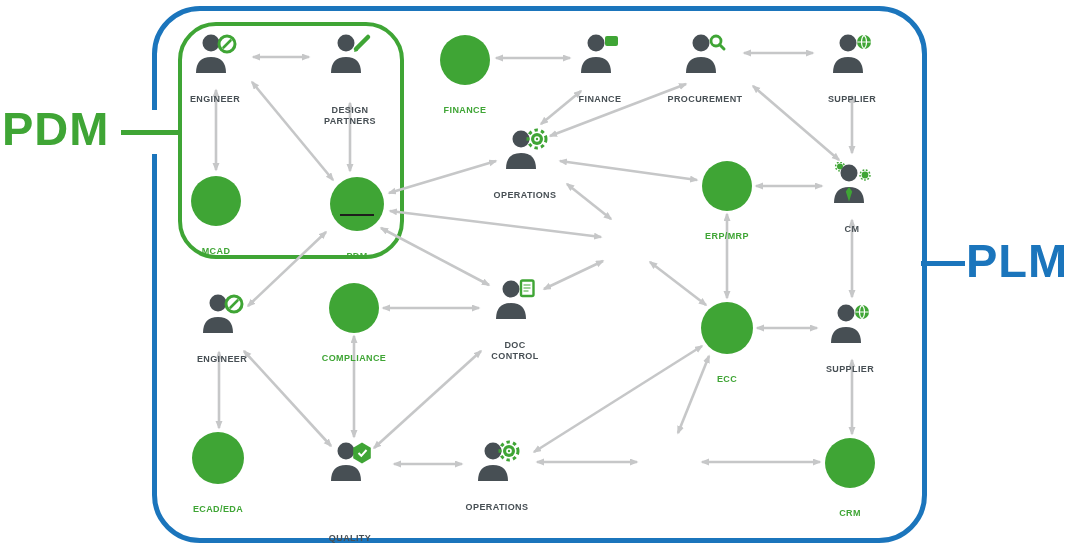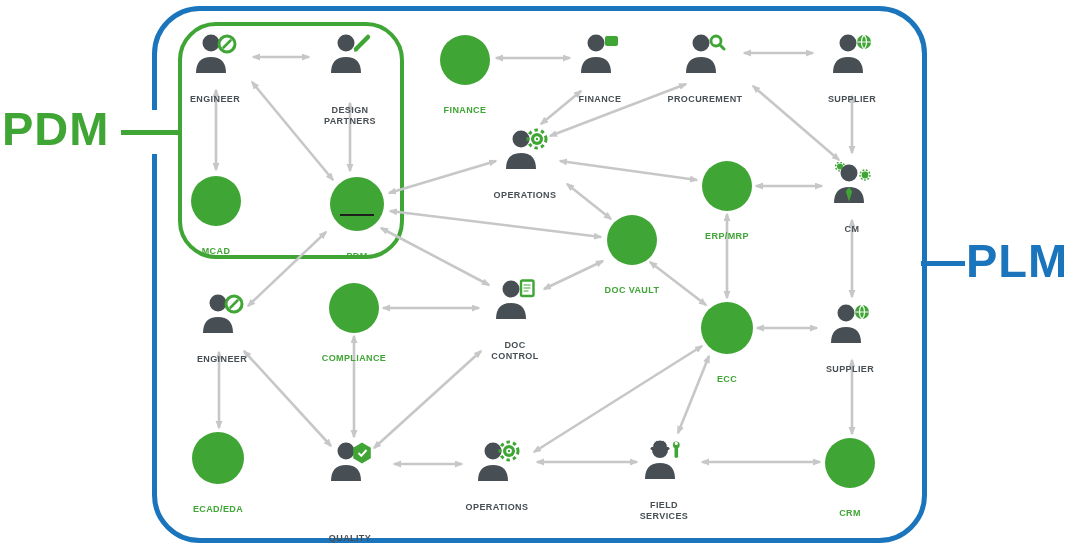--- a/index.html
+++ b/index.html
@@ -183,24 +183,20 @@
       <path d="M20 25 l3.2 4.5 -3.2 10 -3.2 -10 z" fill="#3fa535"></path>
     </svg>
     <div class="nlabel">CM</div>
   </div>
 
   <div class="node" style="left:677px;top:161px;">
     <div class="circle r25"></div>
     <div class="nlabel green">ERP/MRP</div>
   </div>
 
-  <div class="node" style="left:582px;top:215px;">
-    <div class="circle r25"></div>
-    <div class="nlabel green">DOC VAULT</div>
-  </div>
 
   <div class="node" style="left:677px;top:302px;">
     <div class="circle r26"></div>
     <div class="nlabel green">ECC</div>
   </div>
 
   <div class="node" style="left:800px;top:302px;">
     <svg class="picon" width="46" height="42" viewBox="0 0 46 42">
       <circle cx="19" cy="11" r="8.5" fill="#474f54"></circle>
       <path d="M4 41 Q4 25 19 25 Q34 25 34 41 Z" fill="#474f54"></path>
@@ -255,31 +251,19 @@
       <circle cx="19" cy="11" r="8.5" fill="#474f54"></circle>
       <path d="M4 41 Q4 25 19 25 Q34 25 34 41 Z" fill="#474f54"></path>
       <circle cx="35" cy="11" r="9" fill="none" stroke="#3fa535" stroke-width="3" stroke-dasharray="3.4 3.2"></circle>
       <circle cx="35" cy="11" r="6" fill="#3fa535"></circle>
       <circle cx="35" cy="11" r="2.8" fill="#fff"></circle>
       <circle cx="35" cy="11" r="1.2" fill="#3fa535"></circle>
     </svg>
     <div class="nlabel">OPERATIONS</div>
   </div>
 
-  <div class="node" style="left:614px;top:438px;">
-    <svg class="picon" width="46" height="42" viewBox="0 0 46 42">
-      <circle cx="19" cy="12" r="8" fill="#474f54"></circle>
-      <path d="M4 41 Q4 25 19 25 Q34 25 34 41 Z" fill="#474f54"></path>
-      <path d="M11.5 10 Q11.5 2 19 2 Q26.5 2 26.5 10 Z" fill="#474f54" stroke="#fff" stroke-width="1"></path>
-      <rect x="9.5" y="9" width="19" height="3" rx="1.5" fill="#474f54"></rect>
-      <rect x="33.5" y="9" width="3.6" height="11" rx="1.8" fill="#3fa535"></rect>
-      <circle cx="35.3" cy="7" r="3.4" fill="#3fa535"></circle>
-      <circle cx="35.3" cy="5.4" r="1.6" fill="#fff"></circle>
-    </svg>
-    <div class="nlabel narrower">FIELD SERVICES</div>
-  </div>
 
   <div class="node" style="left:800px;top:438px;">
     <div class="circle r25"></div>
     <div class="nlabel green">CRM</div>
   </div>
 
 </div>
 
 </body></html>

